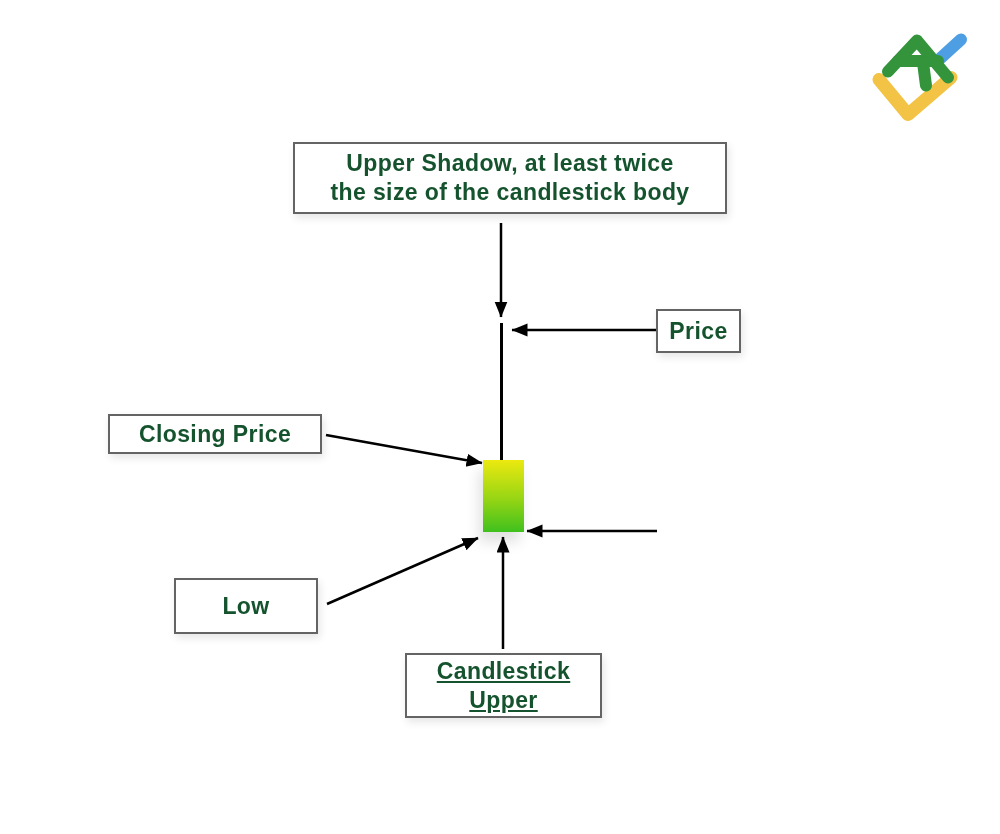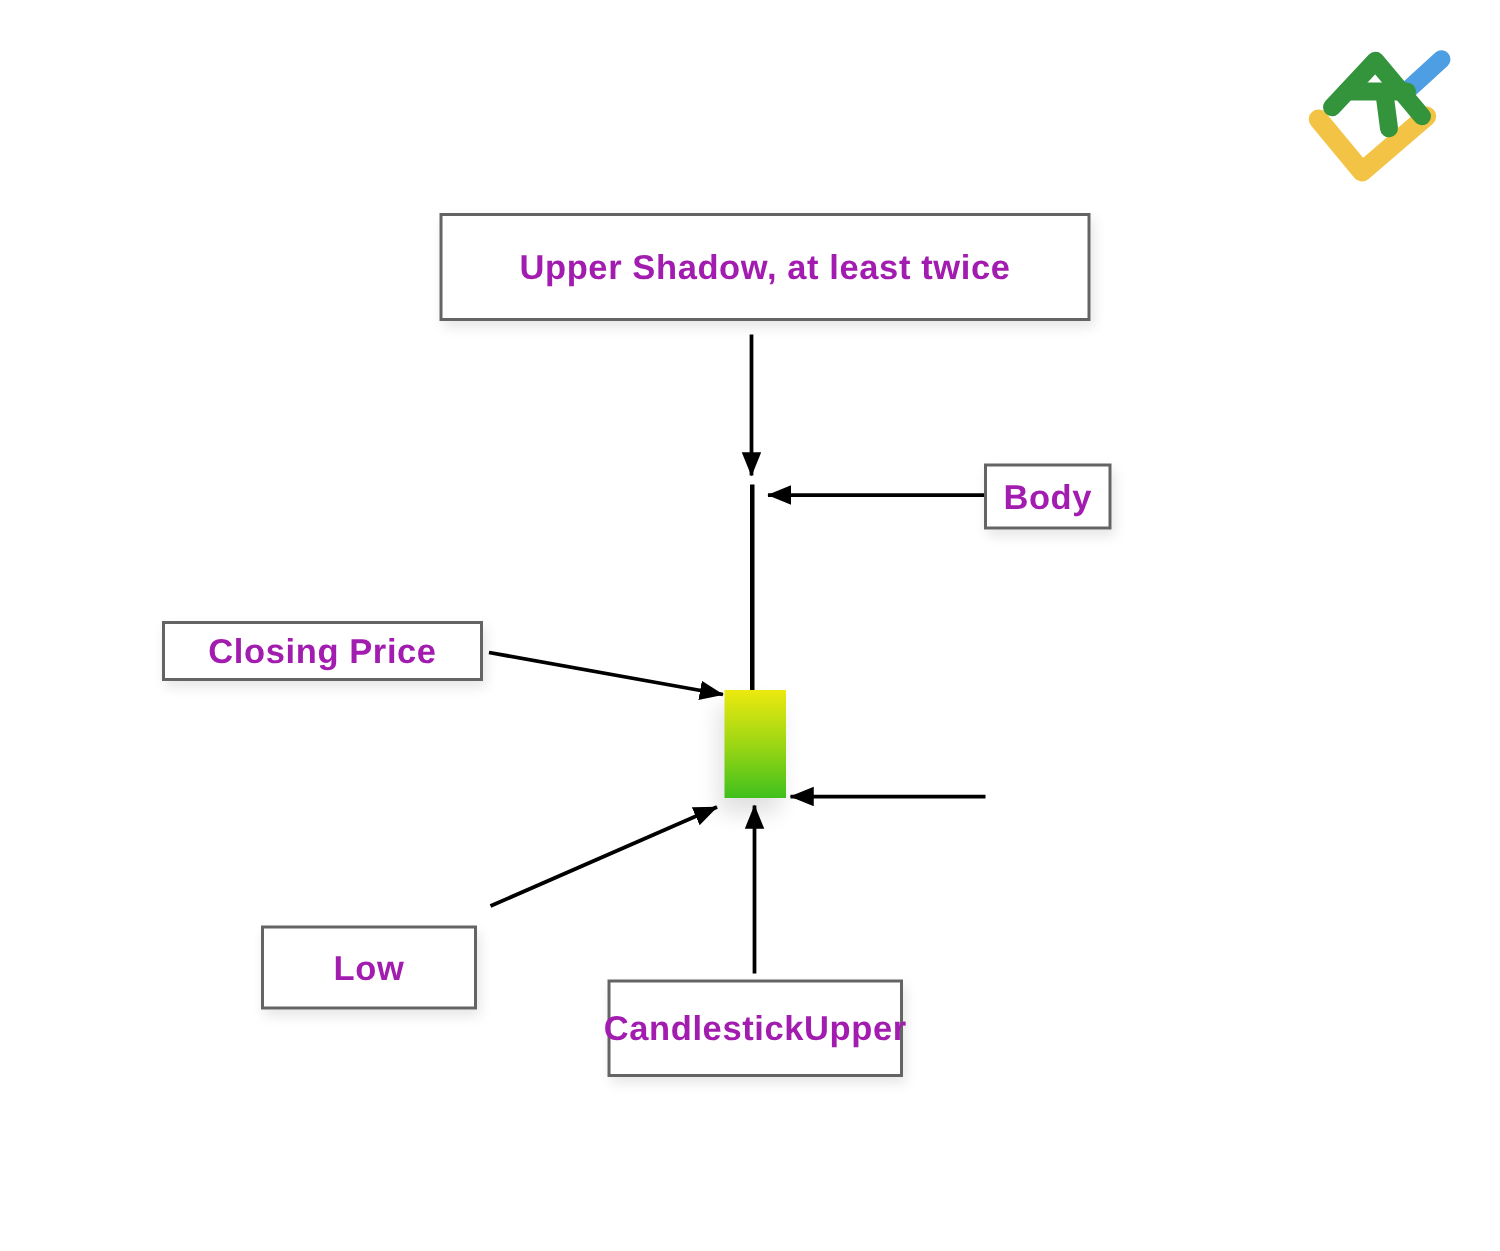--- a/index.html
+++ b/index.html
@@ -19,37 +19,37 @@
     position: absolute;
     left: 0; top: 0;
     width: 1000px; height: 834px;
   }
   .label-box {
     position: absolute;
     background: #ffffff;
     border: 2px solid #646464;
     box-shadow: 2px 4px 8px rgba(0,0,0,0.10);
     display: flex;
-    flex-direction: row;
+    flex-direction: column;
     align-items: center;
     justify-content: center;
     text-align: center;
     font-weight: 700;
     font-size: 23px;
     letter-spacing: 0.4px;
-    color: #a21caf;
+    color: #14532d;
     line-height: 1.26;
     box-sizing: border-box;
   }
   #box-upper-shadow   { left: 293px; top: 142px; width: 434px; height: 72px; }
   #box-high           { left: 656px; top: 309px; width: 85px;  height: 44px; }
   #box-closing-price  { left: 108px; top: 414px; width: 214px; height: 40px; }
   #box-opening-price  { left: 658px; top: 509px; width: 207px; height: 46px; }
-  #box-low            { left: 174px; top: 578px; width: 144px; height: 56px; margin-top: 39px; }
-  #box-candle-body    { left: 405px; top: 653px; width: 197px; height: 65px; }
+  #box-low            { left: 174px; top: 578px; width: 144px; height: 56px; }
+  #box-candle-body    { left: 405px; top: 653px; width: 197px; height: 65px; text-decoration: underline; }
 
   #candle-body {
     position: absolute;
     left: 483px; top: 460px;
     width: 41px; height: 72px;
     background: linear-gradient(180deg, #ECE90F 0%, #9AD614 52%, #3FC01D 100%);
     box-shadow: -4px 10px 14px rgba(0,0,0,0.12);
   }
   #brand-logo {
     position: absolute;
@@ -81,24 +81,25 @@
 
     <line x1="327" y1="604" x2="478" y2="538" stroke="#000000" stroke-width="2.5" marker-end="url(#ah)"></line>
 
     <line x1="503" y1="649" x2="503" y2="537" stroke="#000000" stroke-width="2.5" marker-end="url(#ah)"></line>
   </svg>
 
   <div id="candle-body"></div>
 
   <div class="label-box" id="box-upper-shadow">
     <span>Upper Shadow, at least twice</span>
+    <span>the size of the candlestick body</span>
   </div>
 
   <div class="label-box" id="box-high">
-    <span>Body</span>
+    <span>Price</span>
   </div>
 
   <div class="label-box" id="box-closing-price">
     <span>Closing Price</span>
   </div>
 
 
   <div class="label-box" id="box-low">
     <span>Low</span>
   </div>

